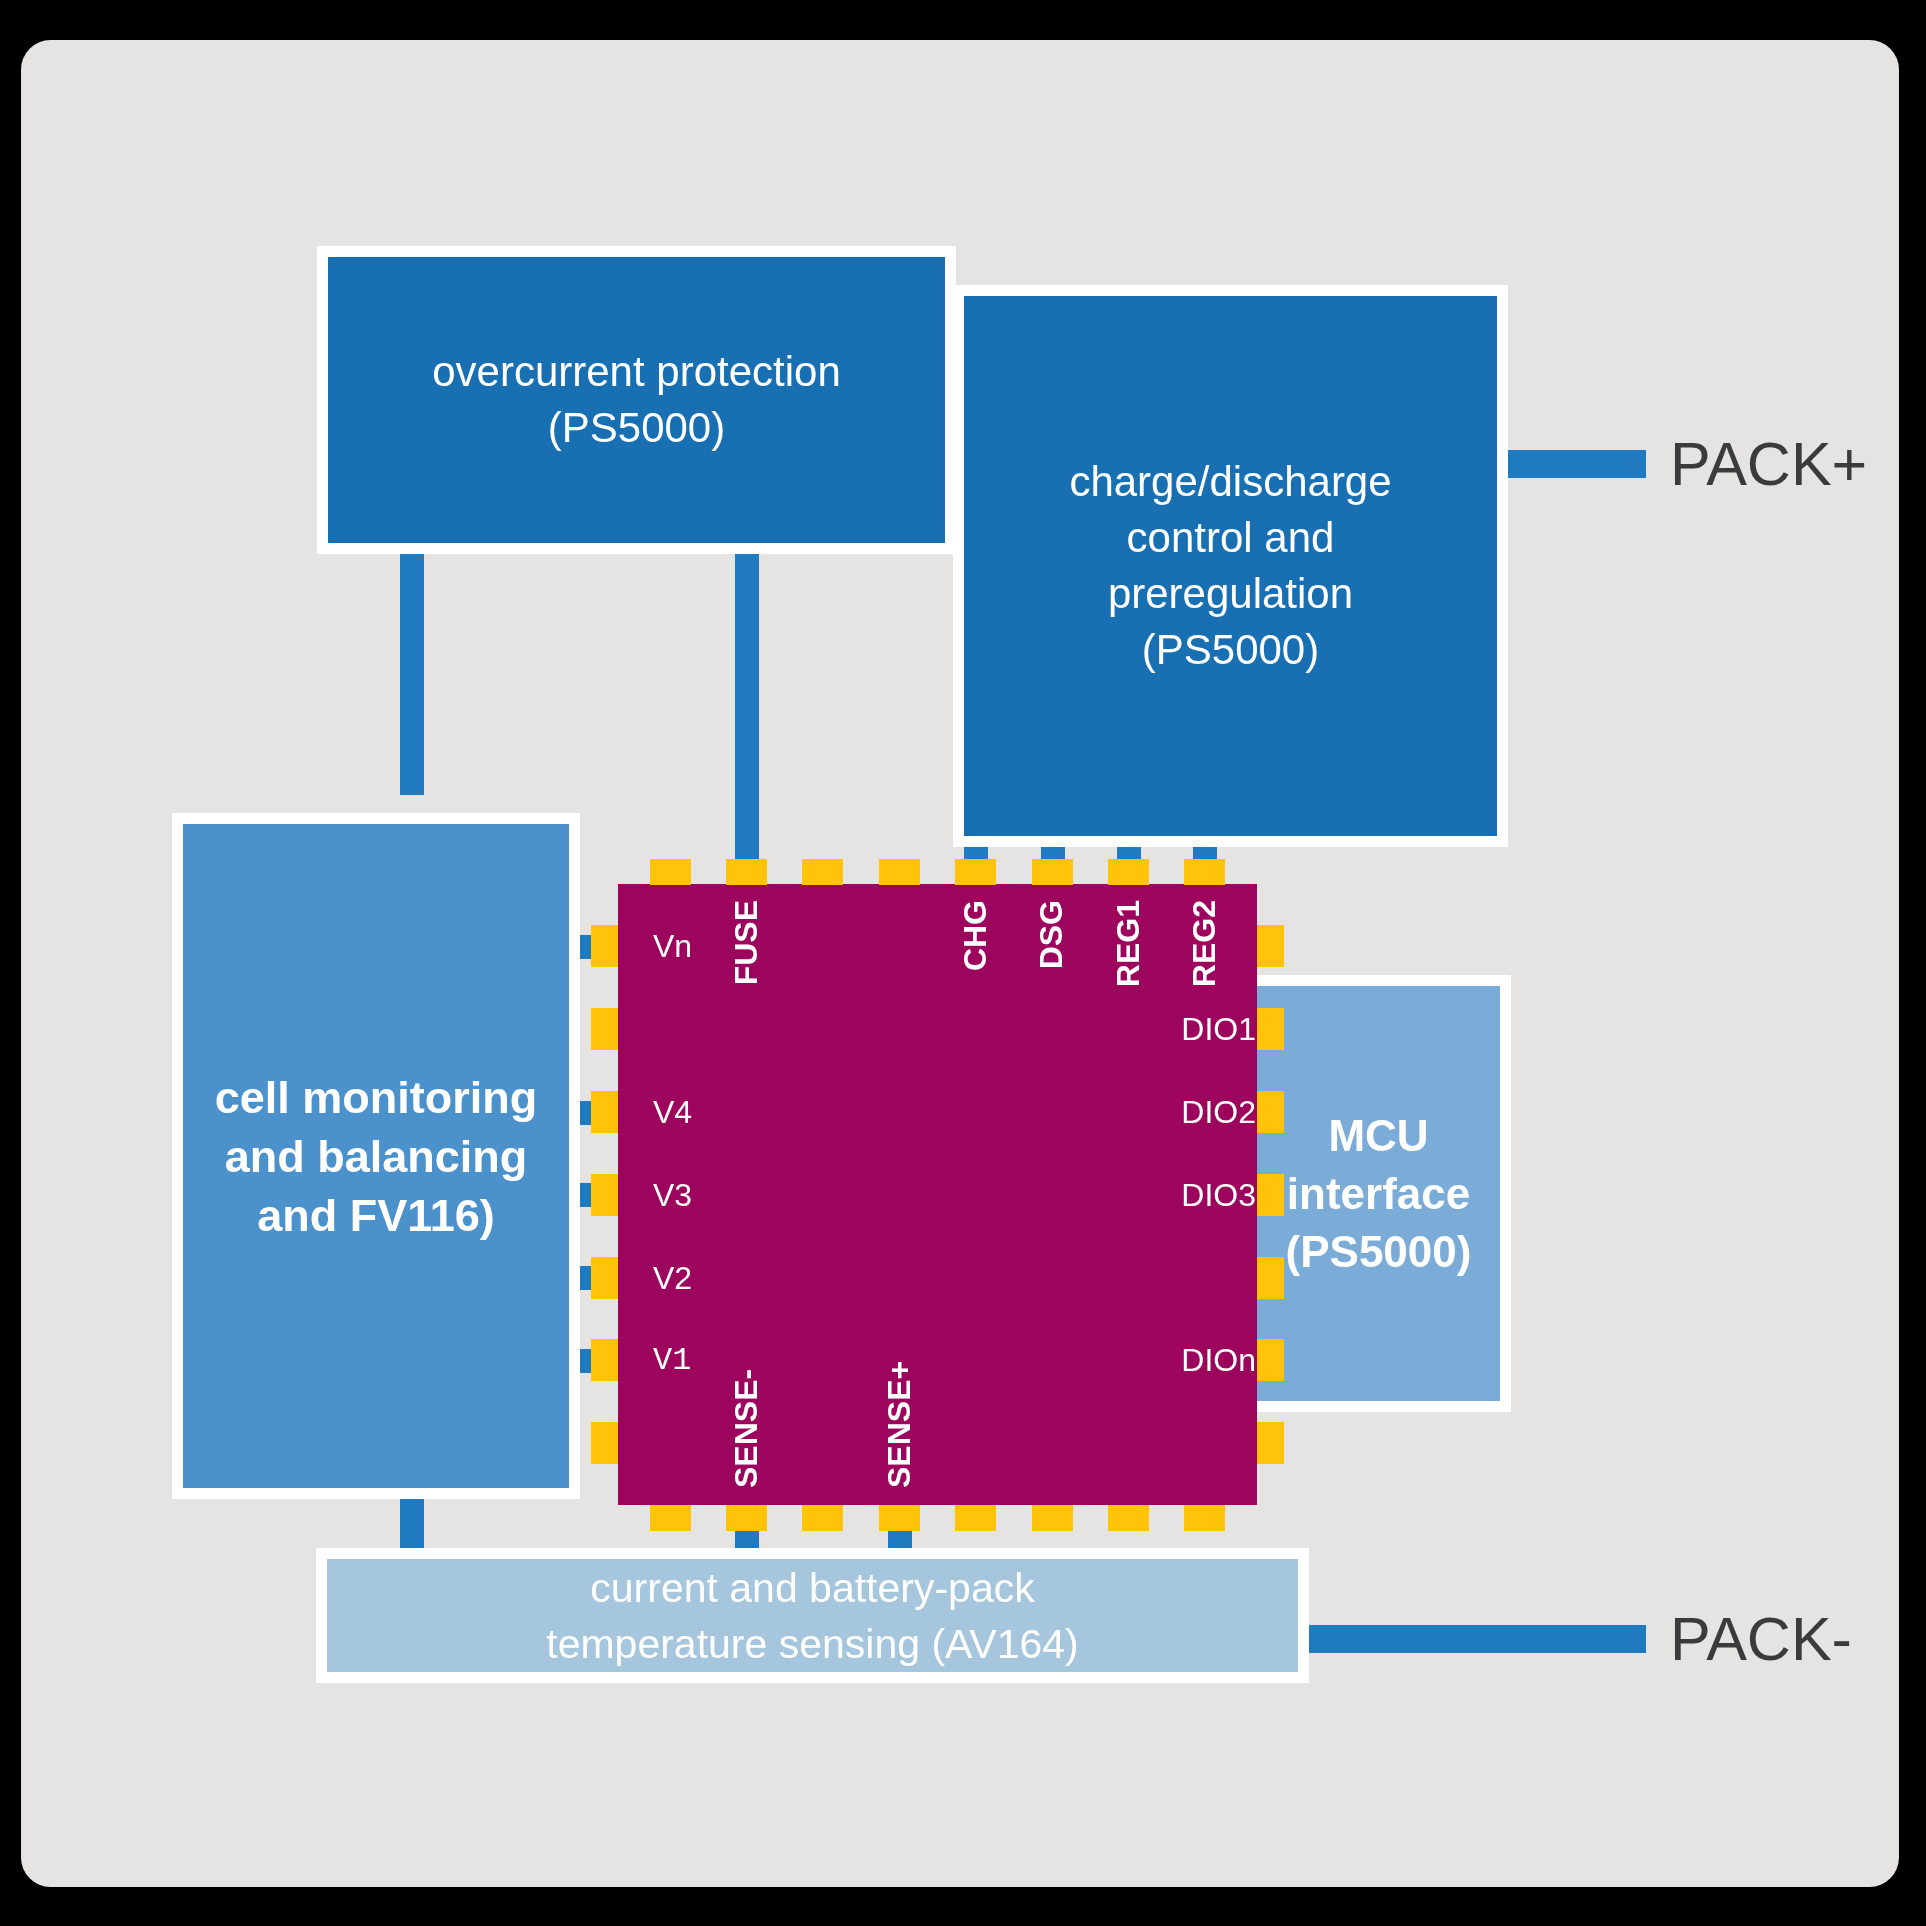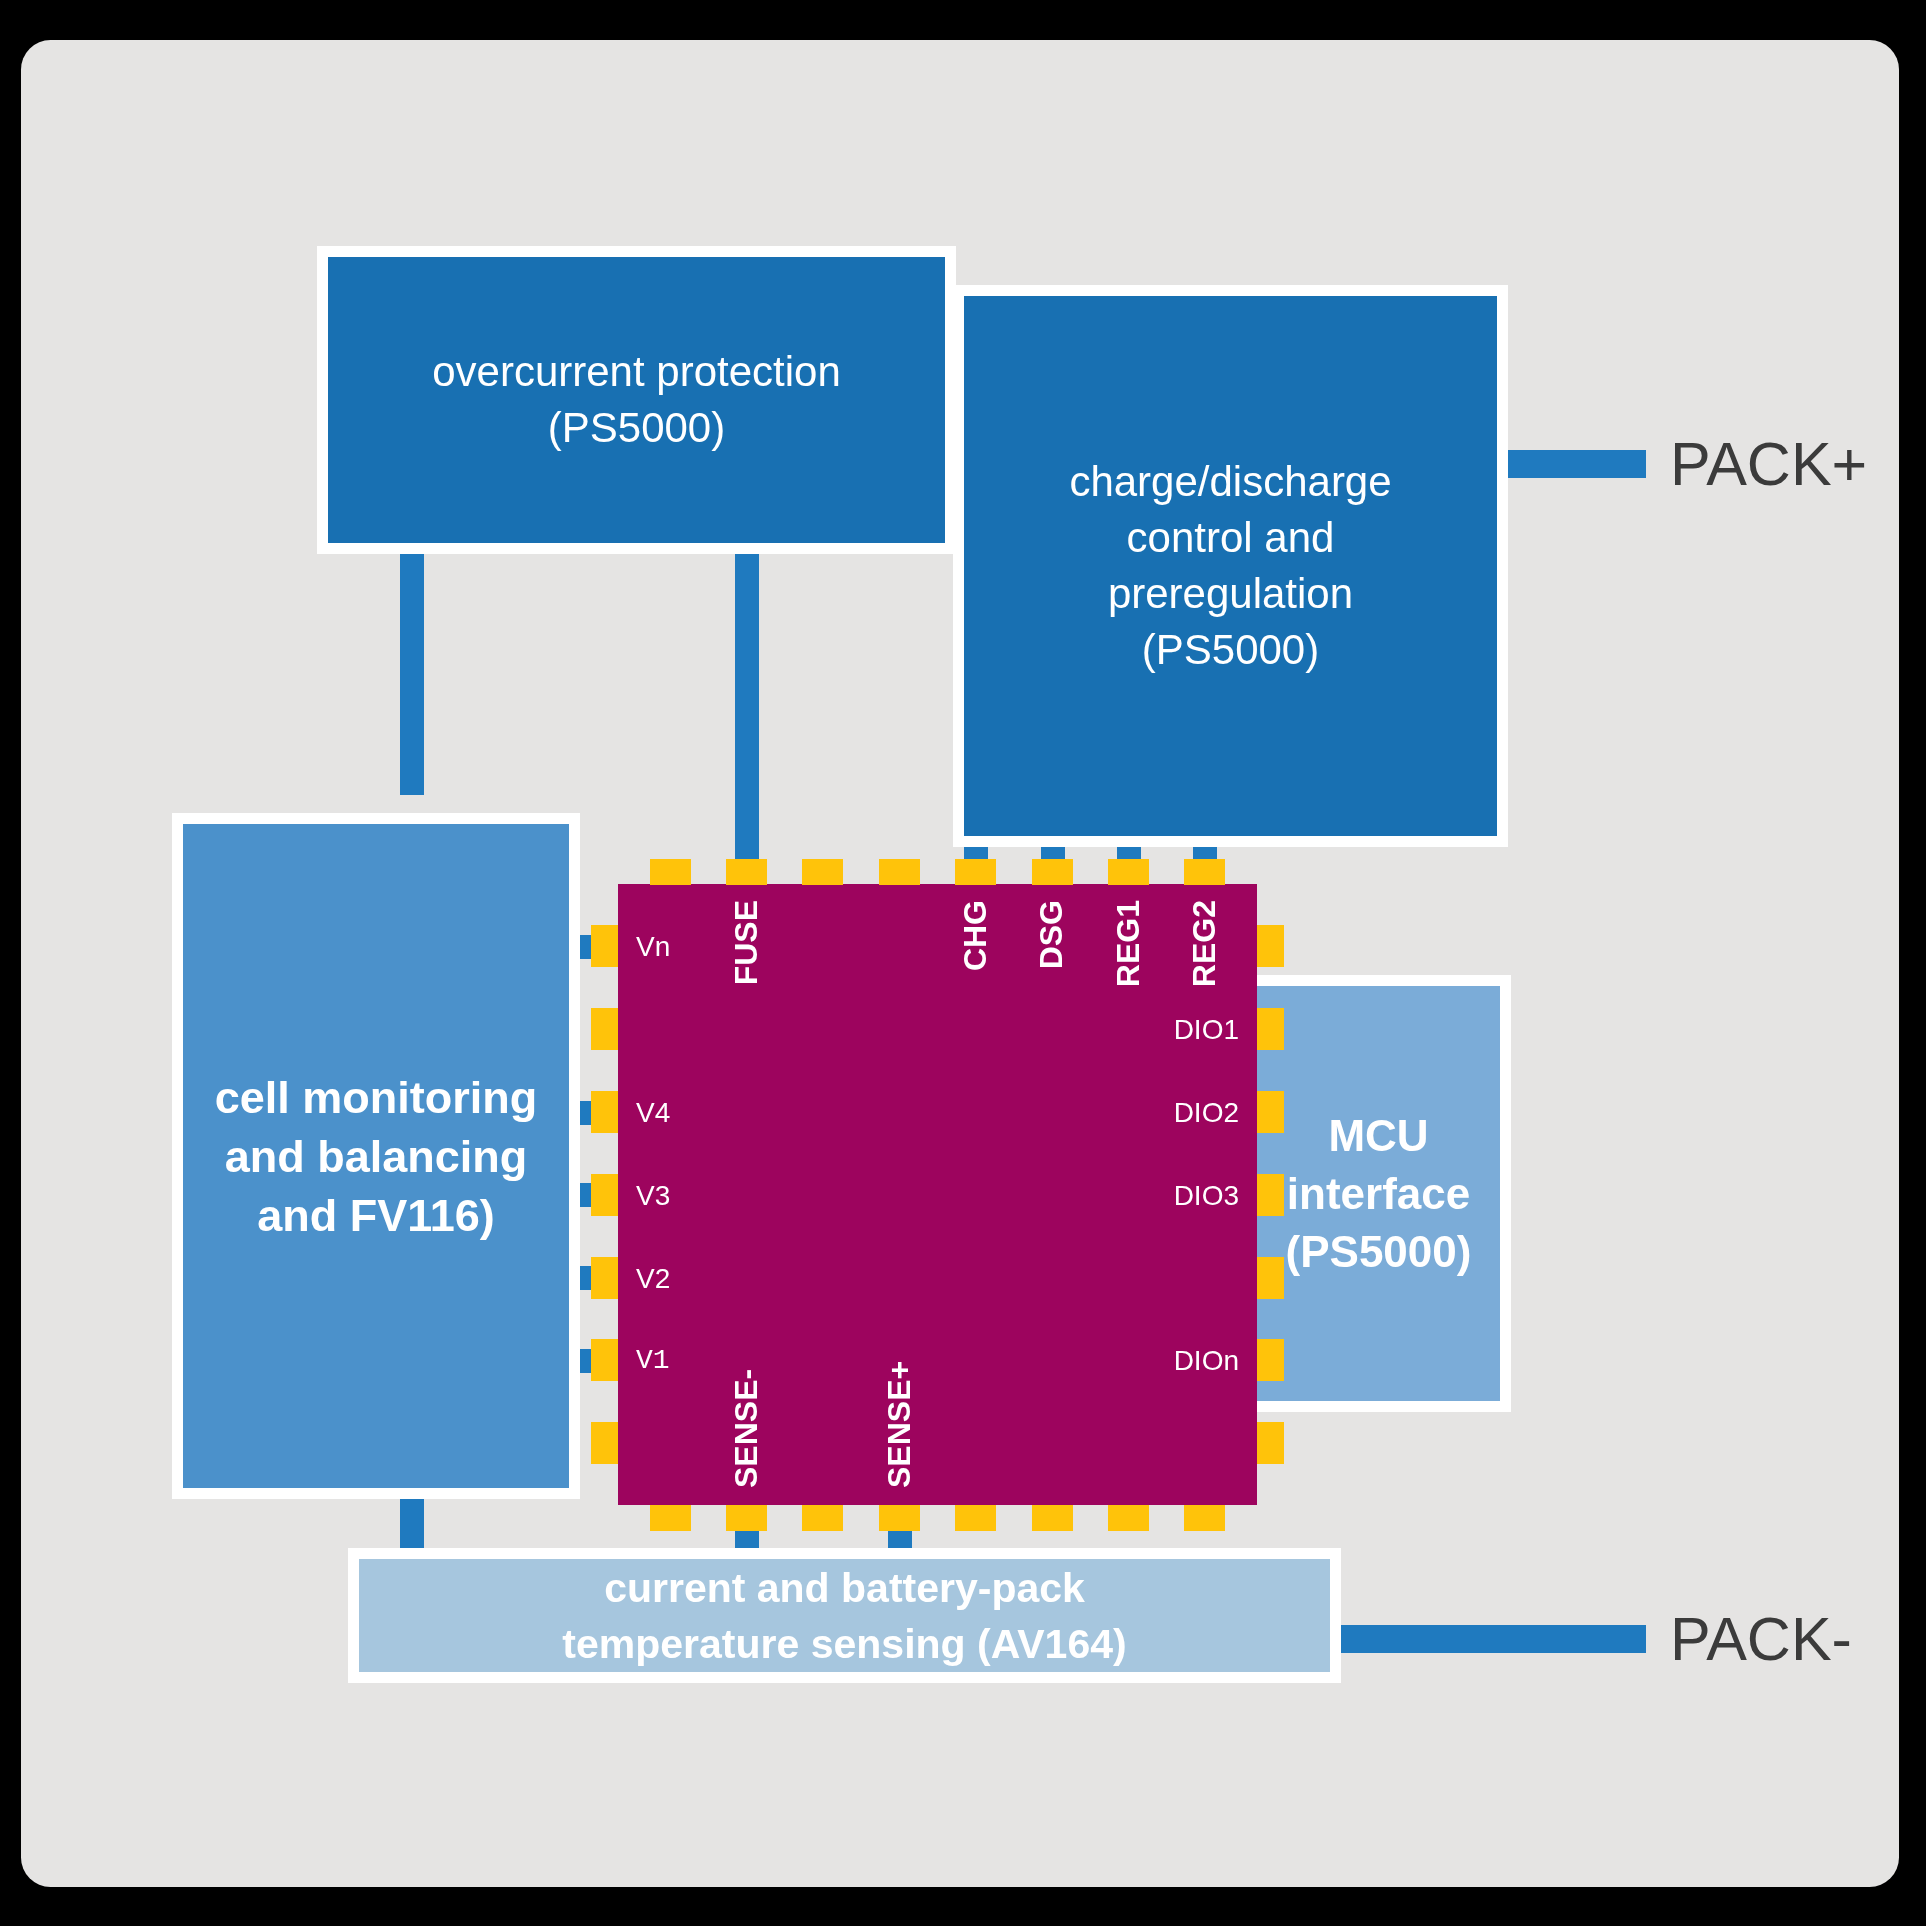--- a/index.html
+++ b/index.html
@@ -35,42 +35,43 @@
     display: flex;
     align-items: center;
     justify-content: center;
     text-align: center;
     color: #ffffff;
   }
   .block .txt { width: 100%; }
   .blk-dark { background: var(--block-dark, #1870B2); font-size: 42px; line-height: 56px; font-weight: 400; }
   .blk-cell { background: var(--block-cell, #4B91CB); font-size: 45px; line-height: 59px; font-weight: 700; }
   .blk-mcu  { background: var(--block-mcu, #7BACD8); font-size: 44px; line-height: 58px; font-weight: 700; }
-  .blk-temp { background: var(--block-temp, #A6C6DE); font-size: 42px; line-height: 59px; font-weight: 700; margin-left: 32px; }
+  .blk-temp { background: var(--block-temp, #A6C6DE); font-size: 42px; line-height: 59px; font-weight: 400; }
   #chip {
     position: absolute;
     left: 597px; top: 844px;
     width: 639px; height: 621px;
     background: var(--chip, #9D045E);
   }
   .pad {
     position: absolute;
     background: var(--pad, #FFC30A);
   }
   .pad-h { width: 41px; height: 26px; }
   .pad-v { width: 27px; height: 42px; }
   .pin-label {
     position: absolute;
     color: #ffffff;
-    font-size: 28px;
+    font-size: 32px;
     font-weight: 400;
     height: 39px;
     display: flex;
     align-items: center;
     white-space: nowrap;
+    margin-left: 17px;
   }
   .pin-label.right-side { justify-content: flex-end; }
   .pin-rot {
     position: absolute;
     color: #ffffff;
     font-size: 32px;
     font-weight: 700;
     white-space: nowrap;
     line-height: 37px;
     transform-origin: 0 0;

